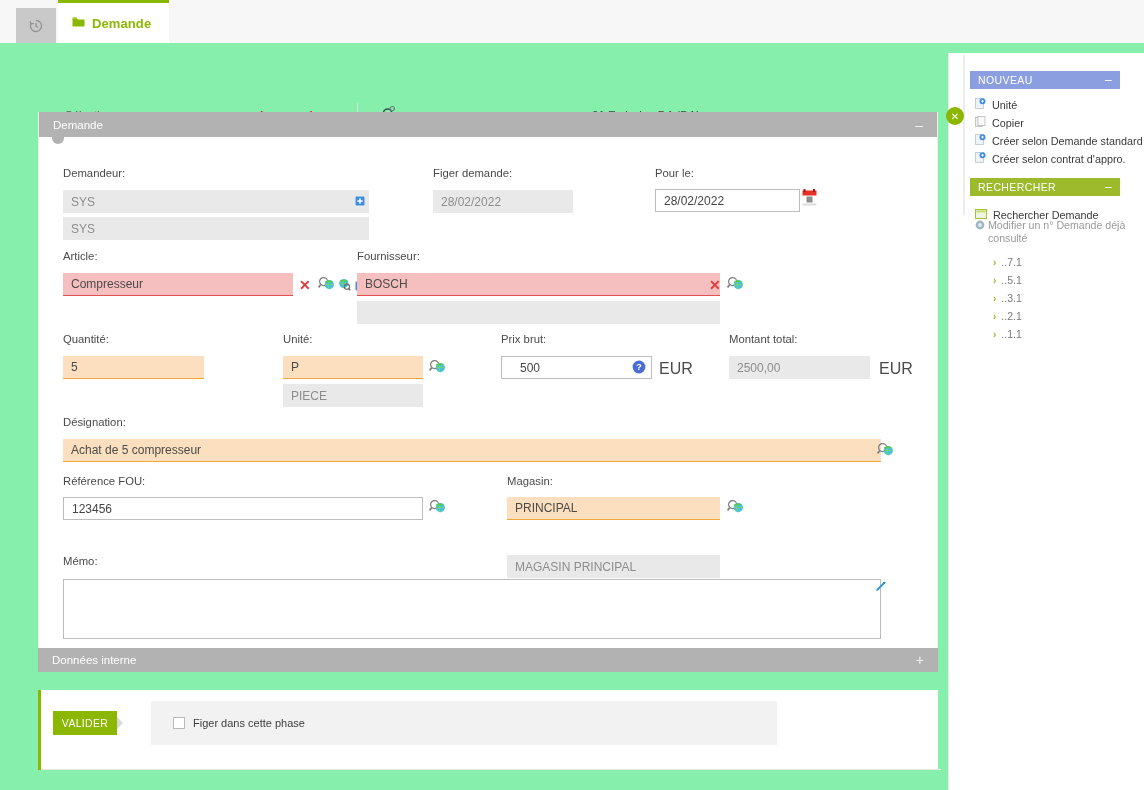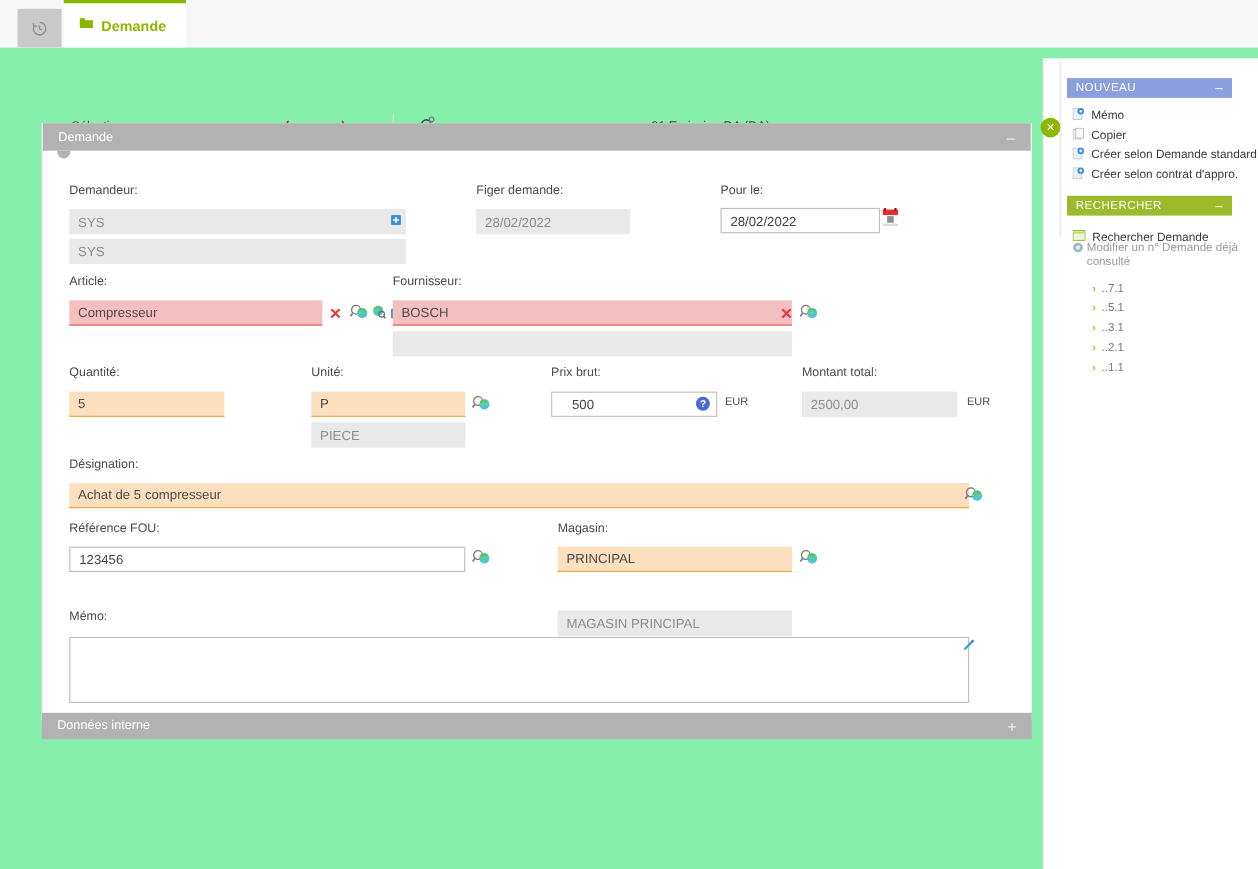--- a/index.html
+++ b/index.html
@@ -69,21 +69,21 @@
   
   .fld-label { position:absolute; font-size:11.3px; color:#4a4a4a; }
   .inp {
     position:absolute; height:23px; font-size:12px; color:#5a5a5a;
     display:flex; align-items:center; padding:0 8px; background:#fff;
   }
   .inp.readonly { background:#e9e9e9; color:#8d8d8d; border:none; }
   .inp.plain { border:1px solid #bdbdbd; color:#444; }
   .inp.orange { background:#fbdfbe; border:none; border-bottom:1px solid #f0a63b; color:#4b4b4b; }
   .inp.pink { background:#f6bfbf; border:none; border-bottom:1px solid #e05252; color:#4b4b4b; }
-  .unit-txt { position:absolute; font-size:10px; color:#4a4a4a; }
+  .unit-txt { position:absolute; font-size:16px; color:#4a4a4a; }
 
   .clear-x {
     position:absolute; color:#e03b3b; font-size:14px; font-weight:bold;
     line-height:1; cursor:pointer;
   }
 
   
   .card2 {
     position:absolute; left:38px; top:648px; width:900px; height:24px;
     background:#b2b2b2; color:#fff; font-size:11.5px;
@@ -348,38 +348,47 @@
       </span>
     </div>
   </div>
   <div class="notch"></div>
 
   <div class="card2">
     <span>Données interne</span>
     <span class="plus">+</span>
   </div>
 
+  <div class="valstrip">
+    <div class="btn-valider">VALIDER</div>
+    <div class="arrow-tab"></div>
+    <div class="phasebar">
+      <span class="chk"></span>
+      <span class="chk-label">Figer dans cette phase</span>
+    </div>
+    <div class="valstrip-bottomline"></div>
+  </div>
 
   <div class="rightpanel">
     <div class="panel-vline" style="left:14px;top:2px;"></div>
 
     <div class="panel-title blue">
       <span>NOUVEAU</span>
       <span class="m">–</span>
     </div>
 
     <div class="panel-item" style="top:45px;">
       <span>
         <svg width="11" height="11" viewBox="0 0 11 11">
             <rect x="0.5" y="0.5" width="8" height="10" fill="#eef3f7" stroke="#b7c4cf" stroke-width=".8"></rect>
             <circle cx="7.5" cy="3.2" r="3" fill="#3f8fe0"></circle>
             <path d="M7.5 1.9v2.6M6.2 3.2h2.6" stroke="#fff" stroke-width="1"></path>
           </svg>
       </span>
-      <span class="txt">Mémo</span>
+      <span class="txt">Unité</span>
     </div>
     <div class="panel-item" style="top:63px;">
       <span>
         <svg width="11" height="11" viewBox="0 0 11 11">
             <rect x="0.5" y="1.5" width="7" height="9" fill="#f0f0f0" stroke="#b9b9b9" stroke-width=".8"></rect>
             <rect x="3" y="0.5" width="7" height="9" fill="#fafafa" stroke="#b9b9b9" stroke-width=".8"></rect>
           </svg>
       </span>
       <span class="txt">Copier</span>
     </div>

